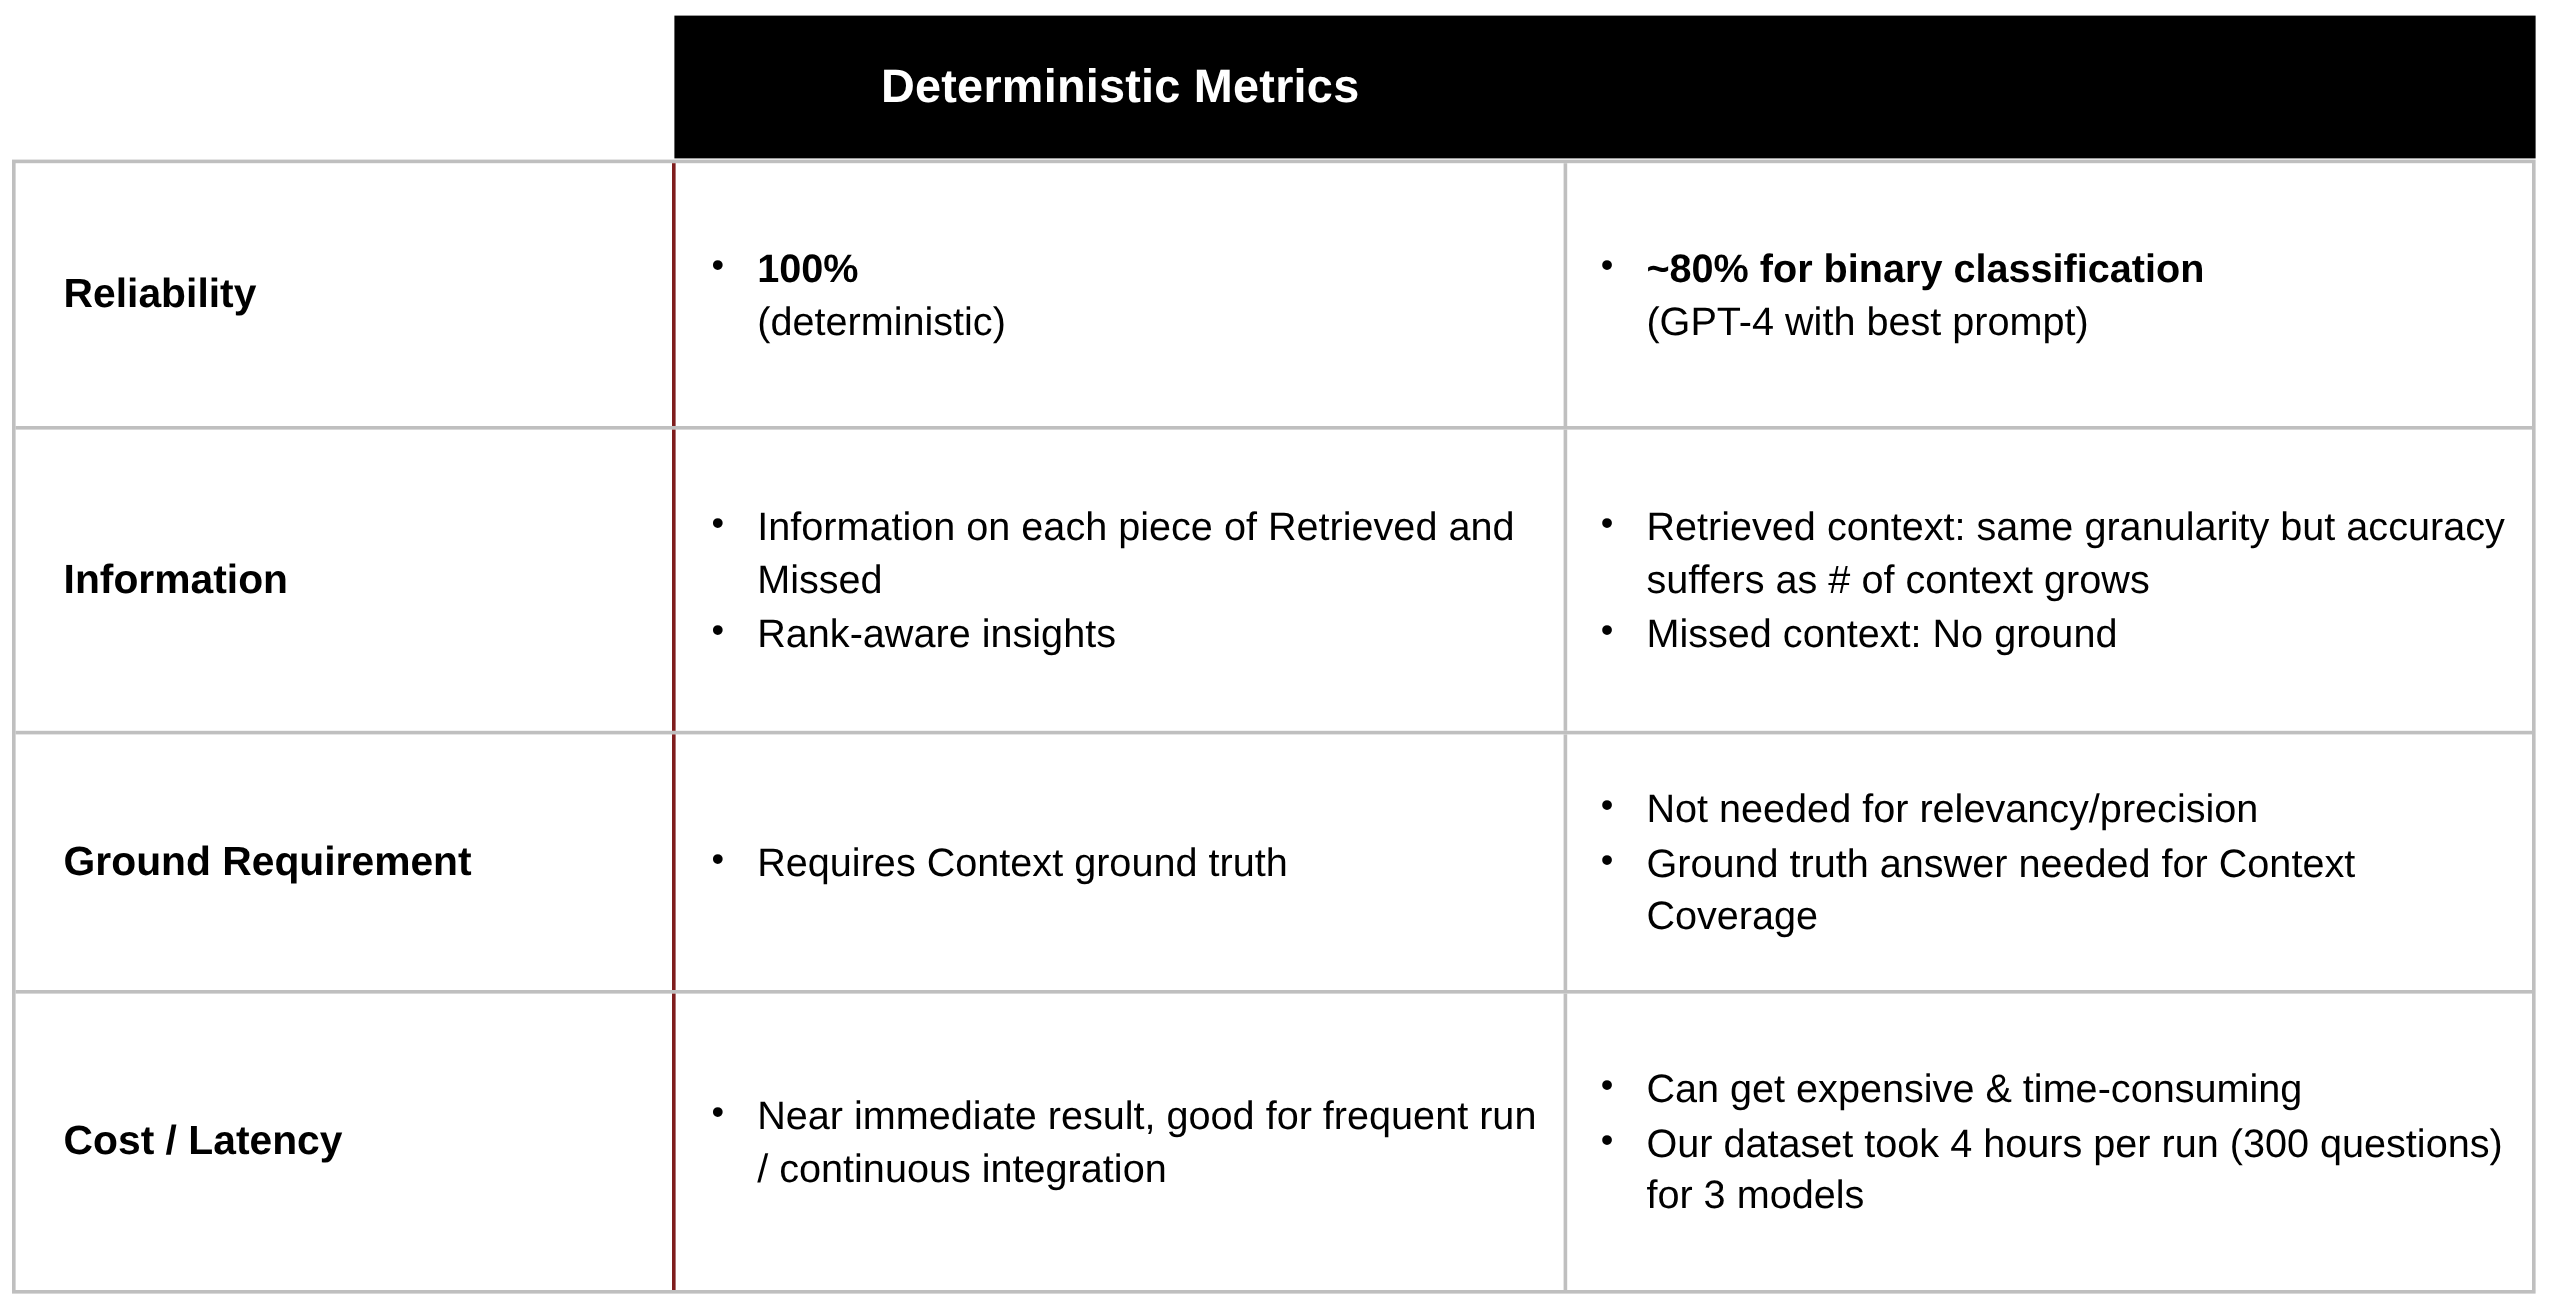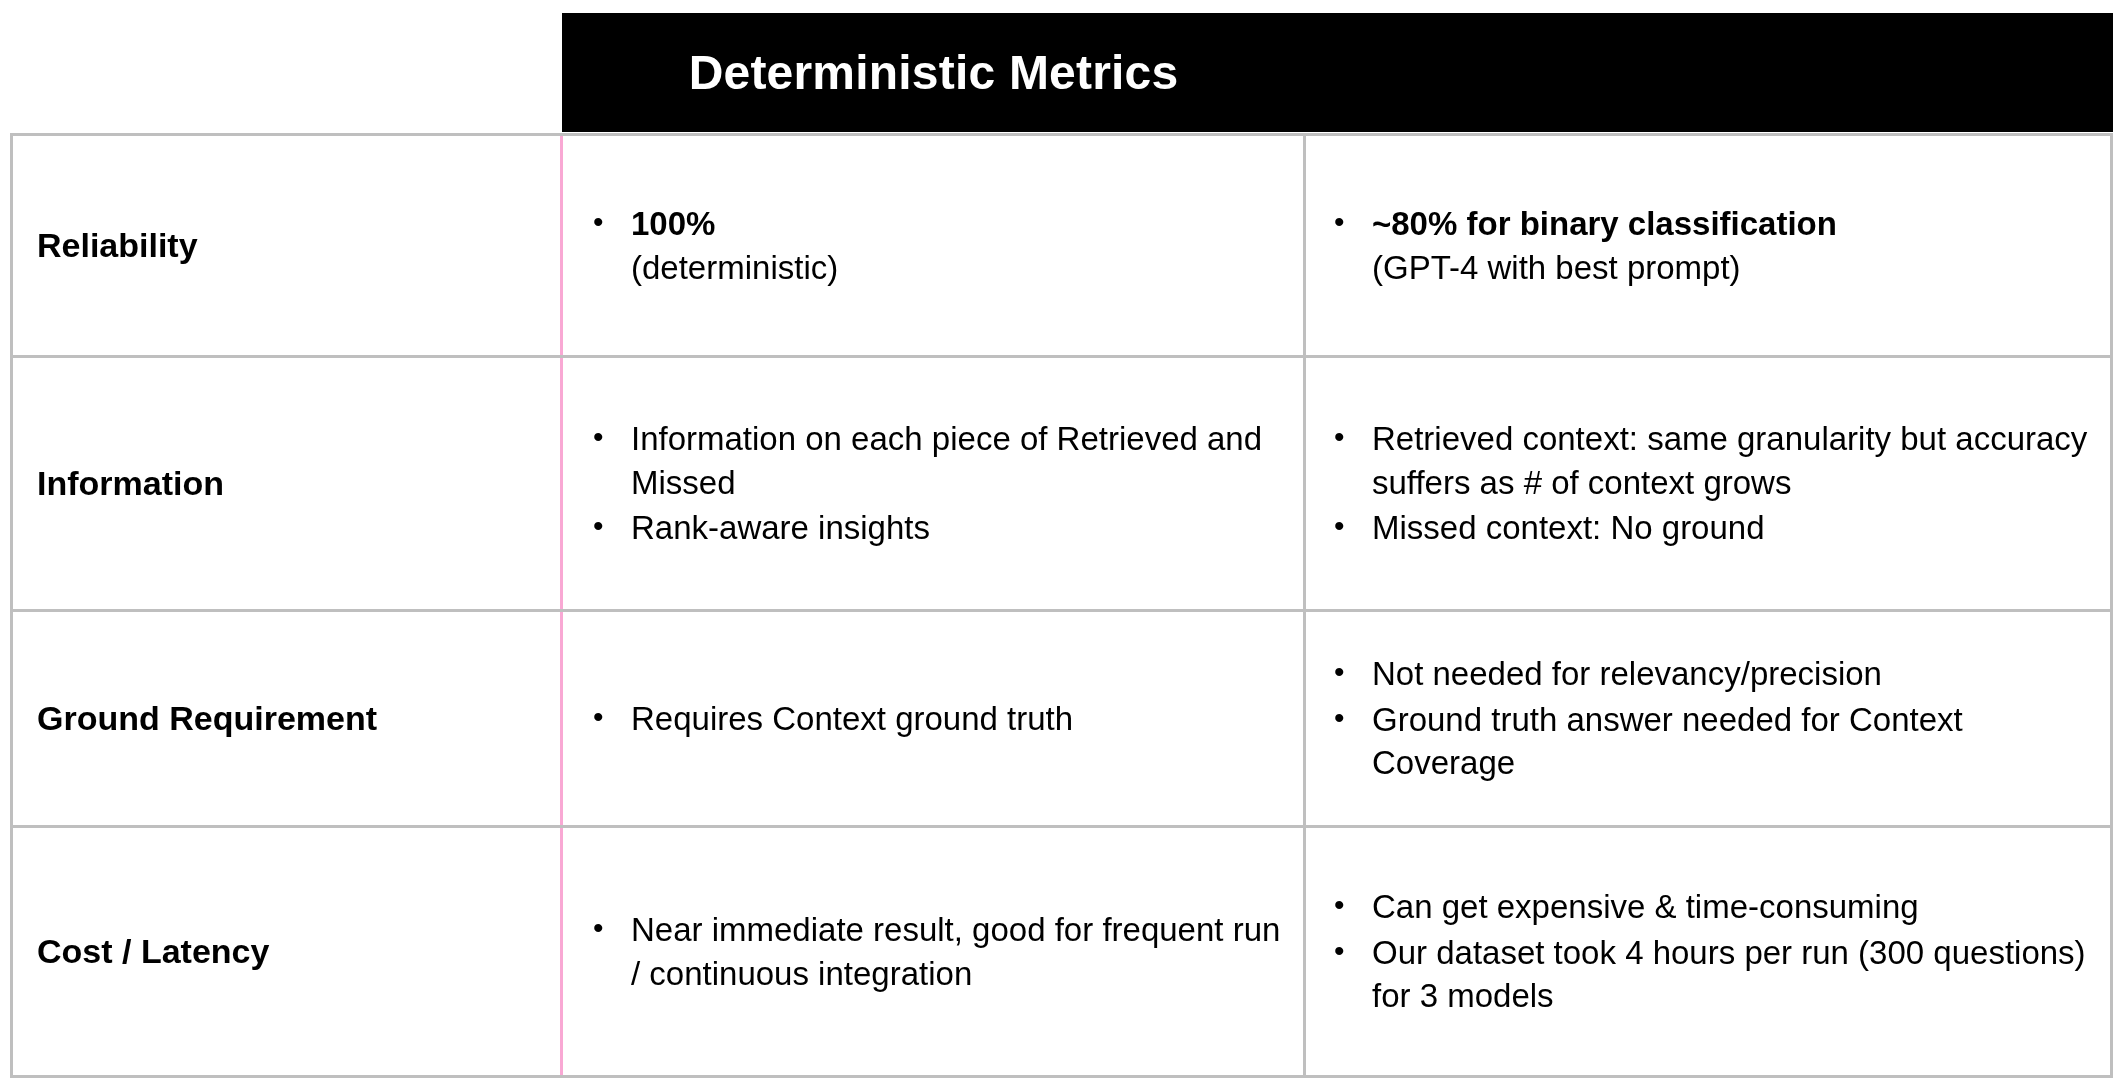--- a/index.html
+++ b/index.html
@@ -32,21 +32,21 @@
     background: #000000;
     display: flex;
     align-items: center;
   }
   .header-cell {
     height: 100%;
     display: flex;
     align-items: center;
     justify-content: center;
     color: #ffffff;
-    font-size: 48px;
+    font-size: 39px;
     font-weight: bold;
     letter-spacing: 0.2px;
     white-space: nowrap;
   }
   .header-cell.det { width: 743px; }
   .header-cell.llm { width: 808px; }
 
   
   .table {
     position: absolute;
@@ -74,24 +74,24 @@
 
   .row-1 { height: 222px; }
   .row-2 { height: 254px; }
   .row-3 { height: 216px; }
   .row-4 { height: 247px; }
 
   .cell-label {
     width: 550px;
     flex: 0 0 550px;
     box-sizing: border-box;
-    border-right: 3px solid #f9a8d4;
+    border-right: 3px solid #7f1d1d;
     display: flex;
     align-items: center;
-    padding-left: 24px;
+    padding-left: 40px;
     padding-right: 10px;
   }
   .cell-label .label-text {
     font-size: 34px;
     font-weight: bold;
     line-height: 1.15;
   }
 
   .cell-det {
     width: 743px;

